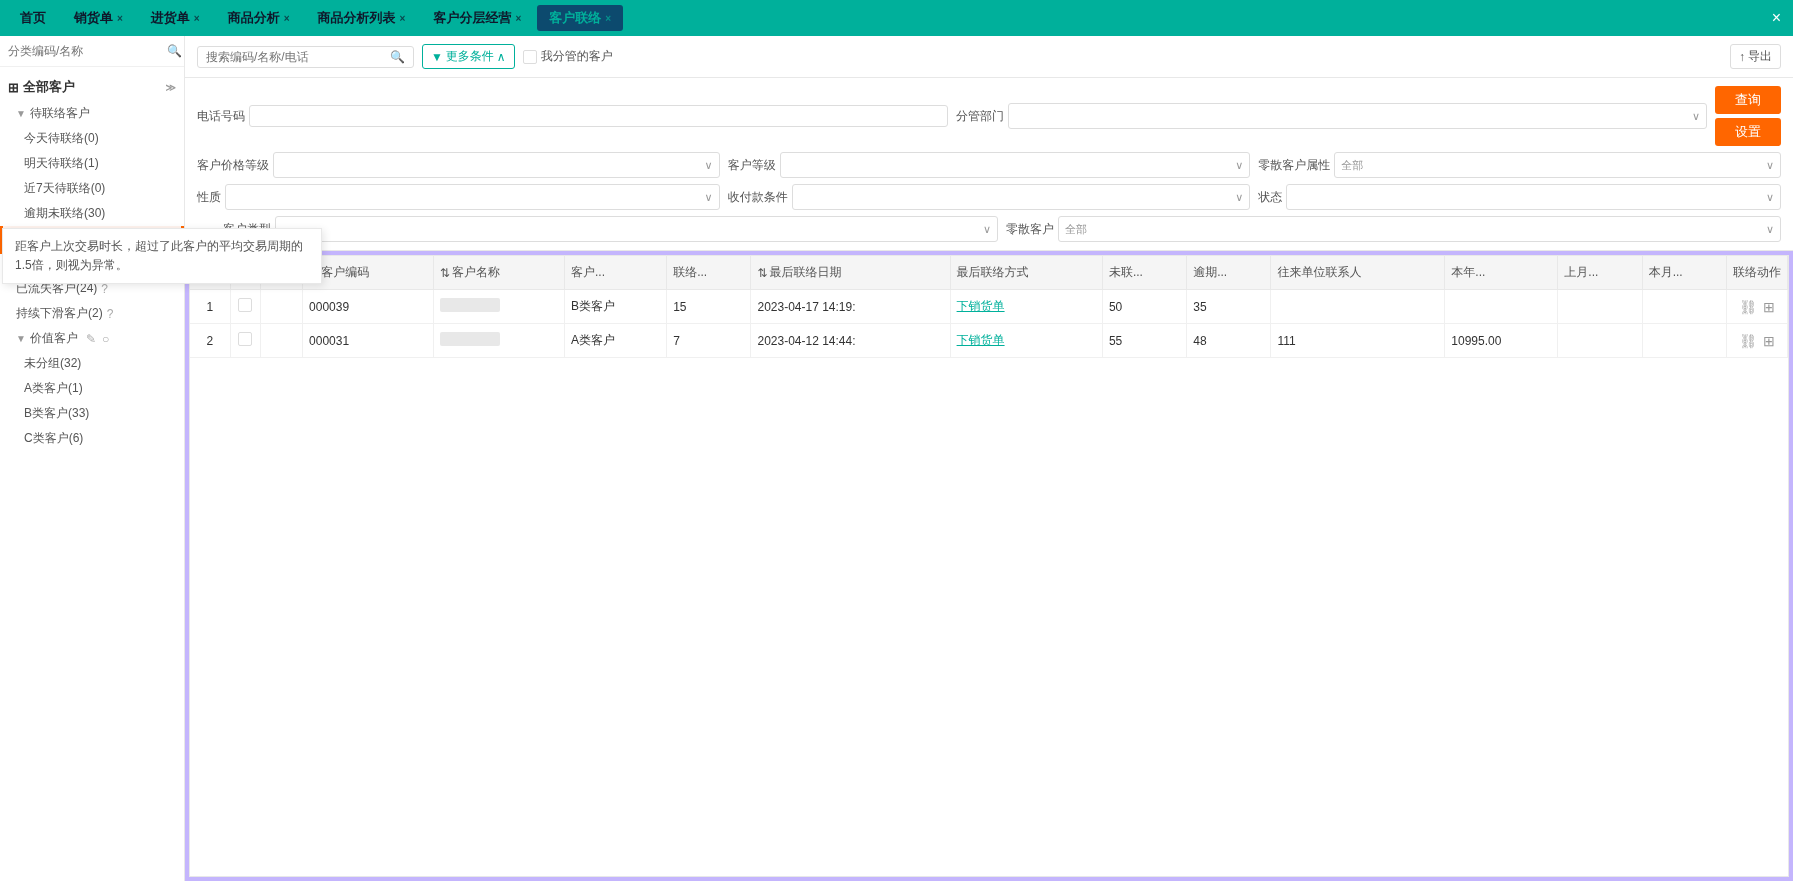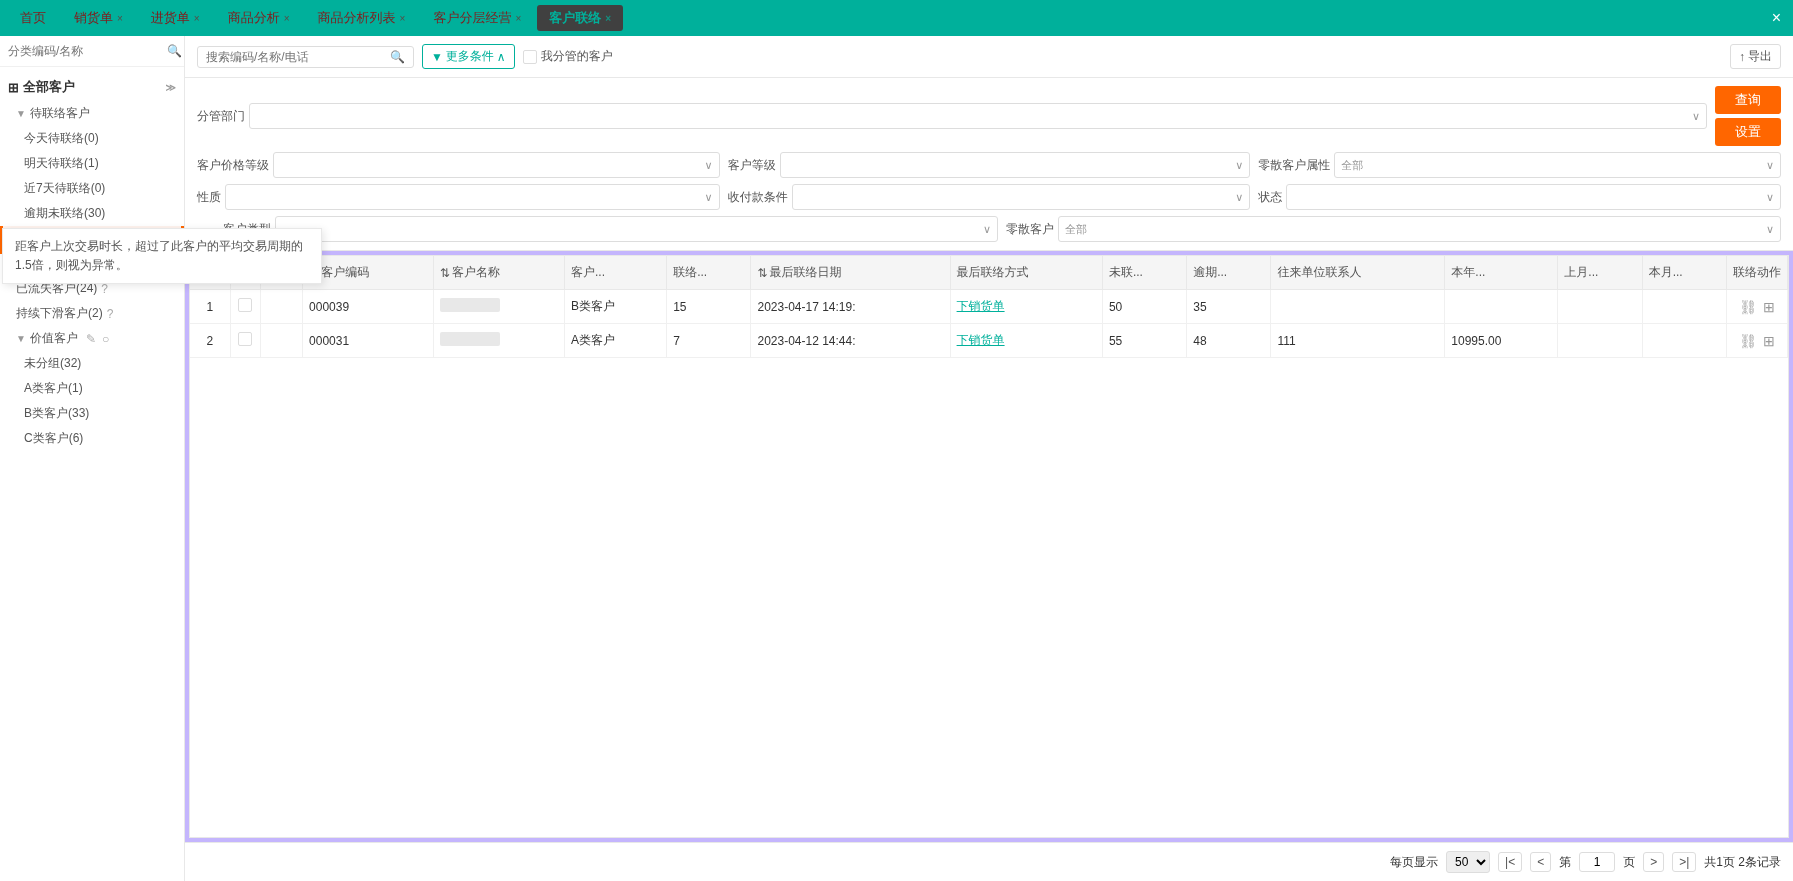--- a/index.html
+++ b/index.html
@@ -9,32 +9,33 @@
     .top-nav {
       background: #00b09b;
       height: 36px;
       display: flex;
       align-items: center;
       padding: 0 8px;
       gap: 4px;
       position: relative;
     }
     .nav-tab {
-      color: #7f1d1d;
+      color: #0f172a;
       padding: 4px 12px;
       cursor: pointer;
       font-size: 13px;
       border-radius: 3px;
       display: flex;
       align-items: center;
       gap: 4px;
       white-space: nowrap;
+      font-weight: bold;
     }
     .nav-tab.active {
-      background: #404040;
+      background: #0c4a6e;
       color: #00b09b;
       font-weight: bold;
     }
     .nav-tab .close-x {
       font-size: 10px;
       color: inherit;
       opacity: 0.7;
     }
     .nav-close-all {
       position: absolute;
@@ -488,20 +489,24 @@
         </div>
         <div class="export-btn" style="margin-left:auto;">
           <span>↑</span>
           <span>导出</span>
         </div>
       </div>
 
       <div class="filter-area">
 
         <div class="filter-row">
+          <div class="filter-field">
+            <label>电话号码</label>
+            <input class="filter-input" type="text" style="">
+          </div>
           <div class="filter-field">
             <label>分管部门</label>
             <div class="filter-select">
               <span class="filter-select-label"></span>
               <span>∨</span>
             </div>
           </div>
           <div class="action-btns">
             <button class="btn-query">查询</button>
             <button class="btn-settings">设置</button>
@@ -708,29 +713,15 @@
                 <div class="action-icons">
                   <span class="action-icon">⛓</span>
                   <span class="action-icon">⊞</span>
                 </div>
               </td>
             </tr>
           </tbody>
         </table>
       </div>
 
-      <div class="pagination">
-        <span>每页显示</span>
-        <select class="page-size-select">
-          <option>50</option>
-        </select>
-        <button class="page-nav-btn">|&lt;</button>
-        <button class="page-nav-btn">&lt;</button>
-        <span>第</span>
-        <input class="page-input" type="text" value="1" style="">
-        <span>页</span>
-        <button class="page-nav-btn">&gt;</button>
-        <button class="page-nav-btn">&gt;|</button>
-        <span>共1页 2条记录</span>
-      </div>
     </div>
   </div>
 </div>
 
 </body></html>

